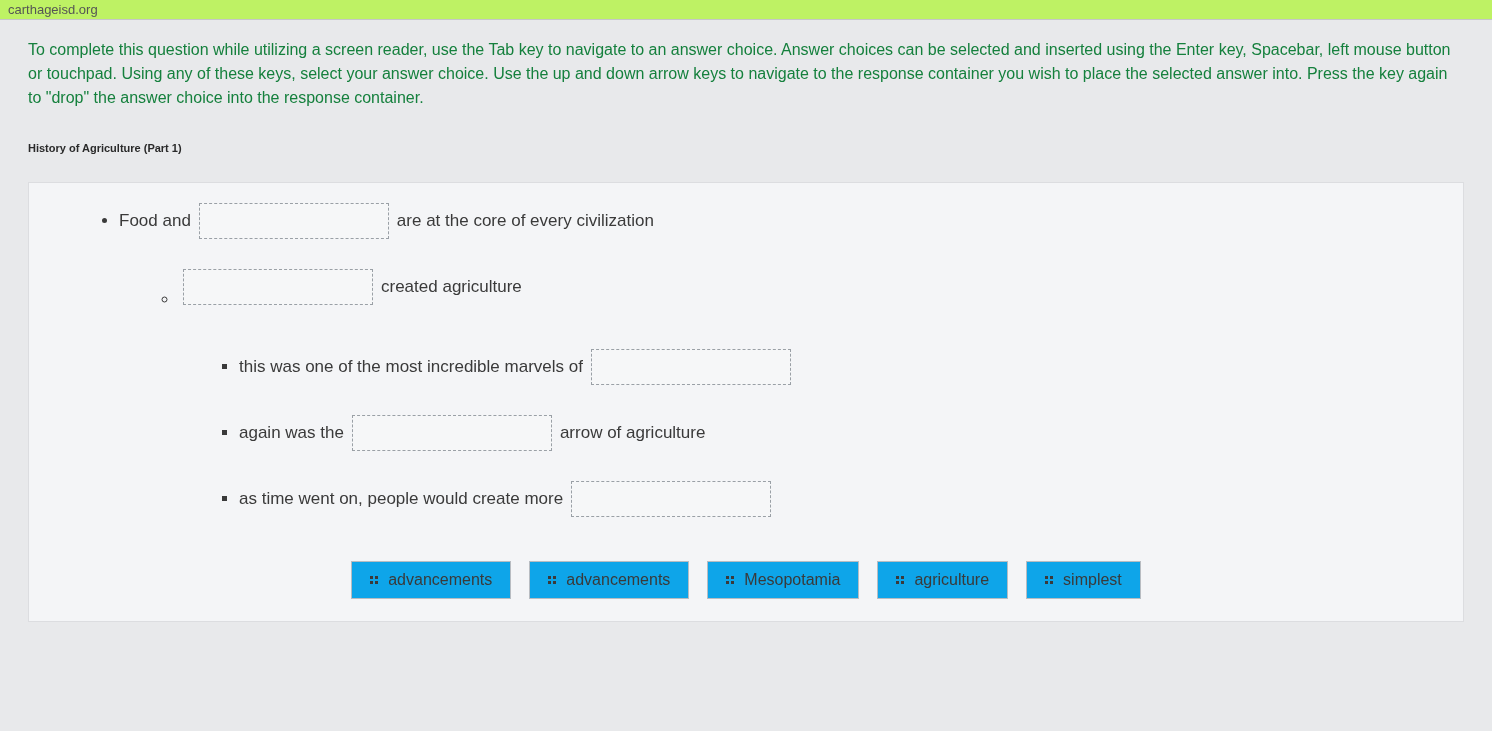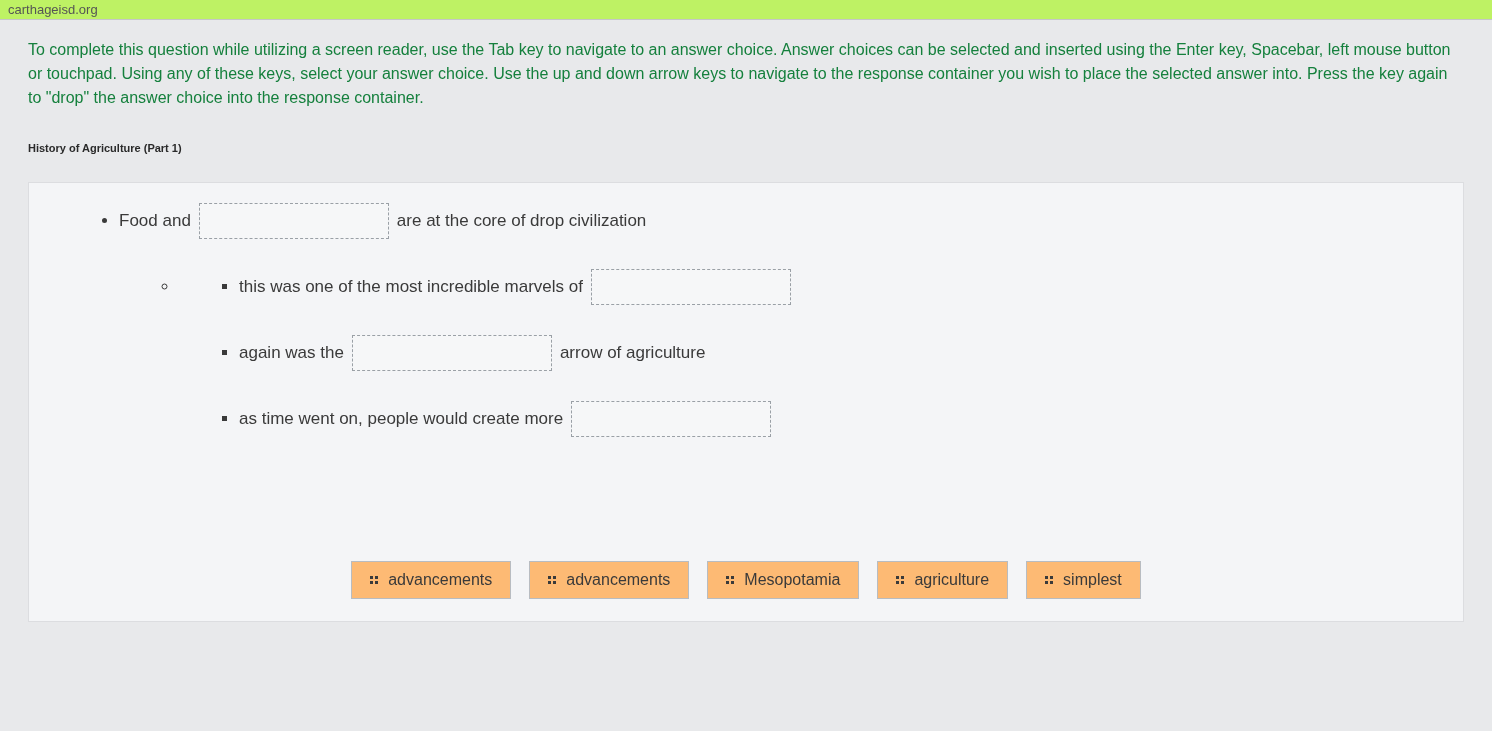--- a/index.html
+++ b/index.html
@@ -52,21 +52,21 @@
     color: #3a3a3a;
   }
   ul.level2 {
     list-style: circle;
     padding-left: 60px;
     margin-top: 30px;
   }
   ul.level3 {
     list-style: square;
     padding-left: 60px;
-    margin-top: 13px;
+    margin-top: 44px;
   }
   ul.level3 > li {
     margin-bottom: 30px;
   }
   .line {
     display: flex;
     align-items: center;
     flex-wrap: wrap;
     gap: 4px;
   }
@@ -89,21 +89,21 @@
     right: 0;
     display: flex;
     justify-content: center;
     gap: 18px;
   }
   .answer-chip {
     display: inline-flex;
     align-items: center;
     gap: 10px;
     padding: 9px 18px;
-    background: #fdba74;
+    background: #0ea5e9;
     border: 1px solid #b8bcc1;
     font-size: 16px;
     color: #3a3a3a;
     cursor: grab;
   }
   .grip {
     display: inline-flex;
     flex-direction: column;
     gap: 2px;
   }
@@ -128,25 +128,29 @@
 
   <h2 class="question-title">History of Agriculture (Part 1)</h2>
 
   <div class="question-body">
 
     <ul class="level1">
       <li>
         <div class="line">
           <span>Food and</span>
           <span class="drop-slot"></span>
-          <span>are at the core of drop civilization</span>
+          <span>are at the core of every civilization</span>
         </div>
 
         <ul class="level2">
           <li>
+            <div class="line">
+              <span class="drop-slot"></span>
+              <span>created agriculture</span>
+            </div>
 
             <ul class="level3">
               <li>
                 <div class="line">
                   <span>this was one of the most incredible marvels of</span>
                   <span class="drop-slot narrow"></span>
                 </div>
               </li>
               <li>
                 <div class="line">

